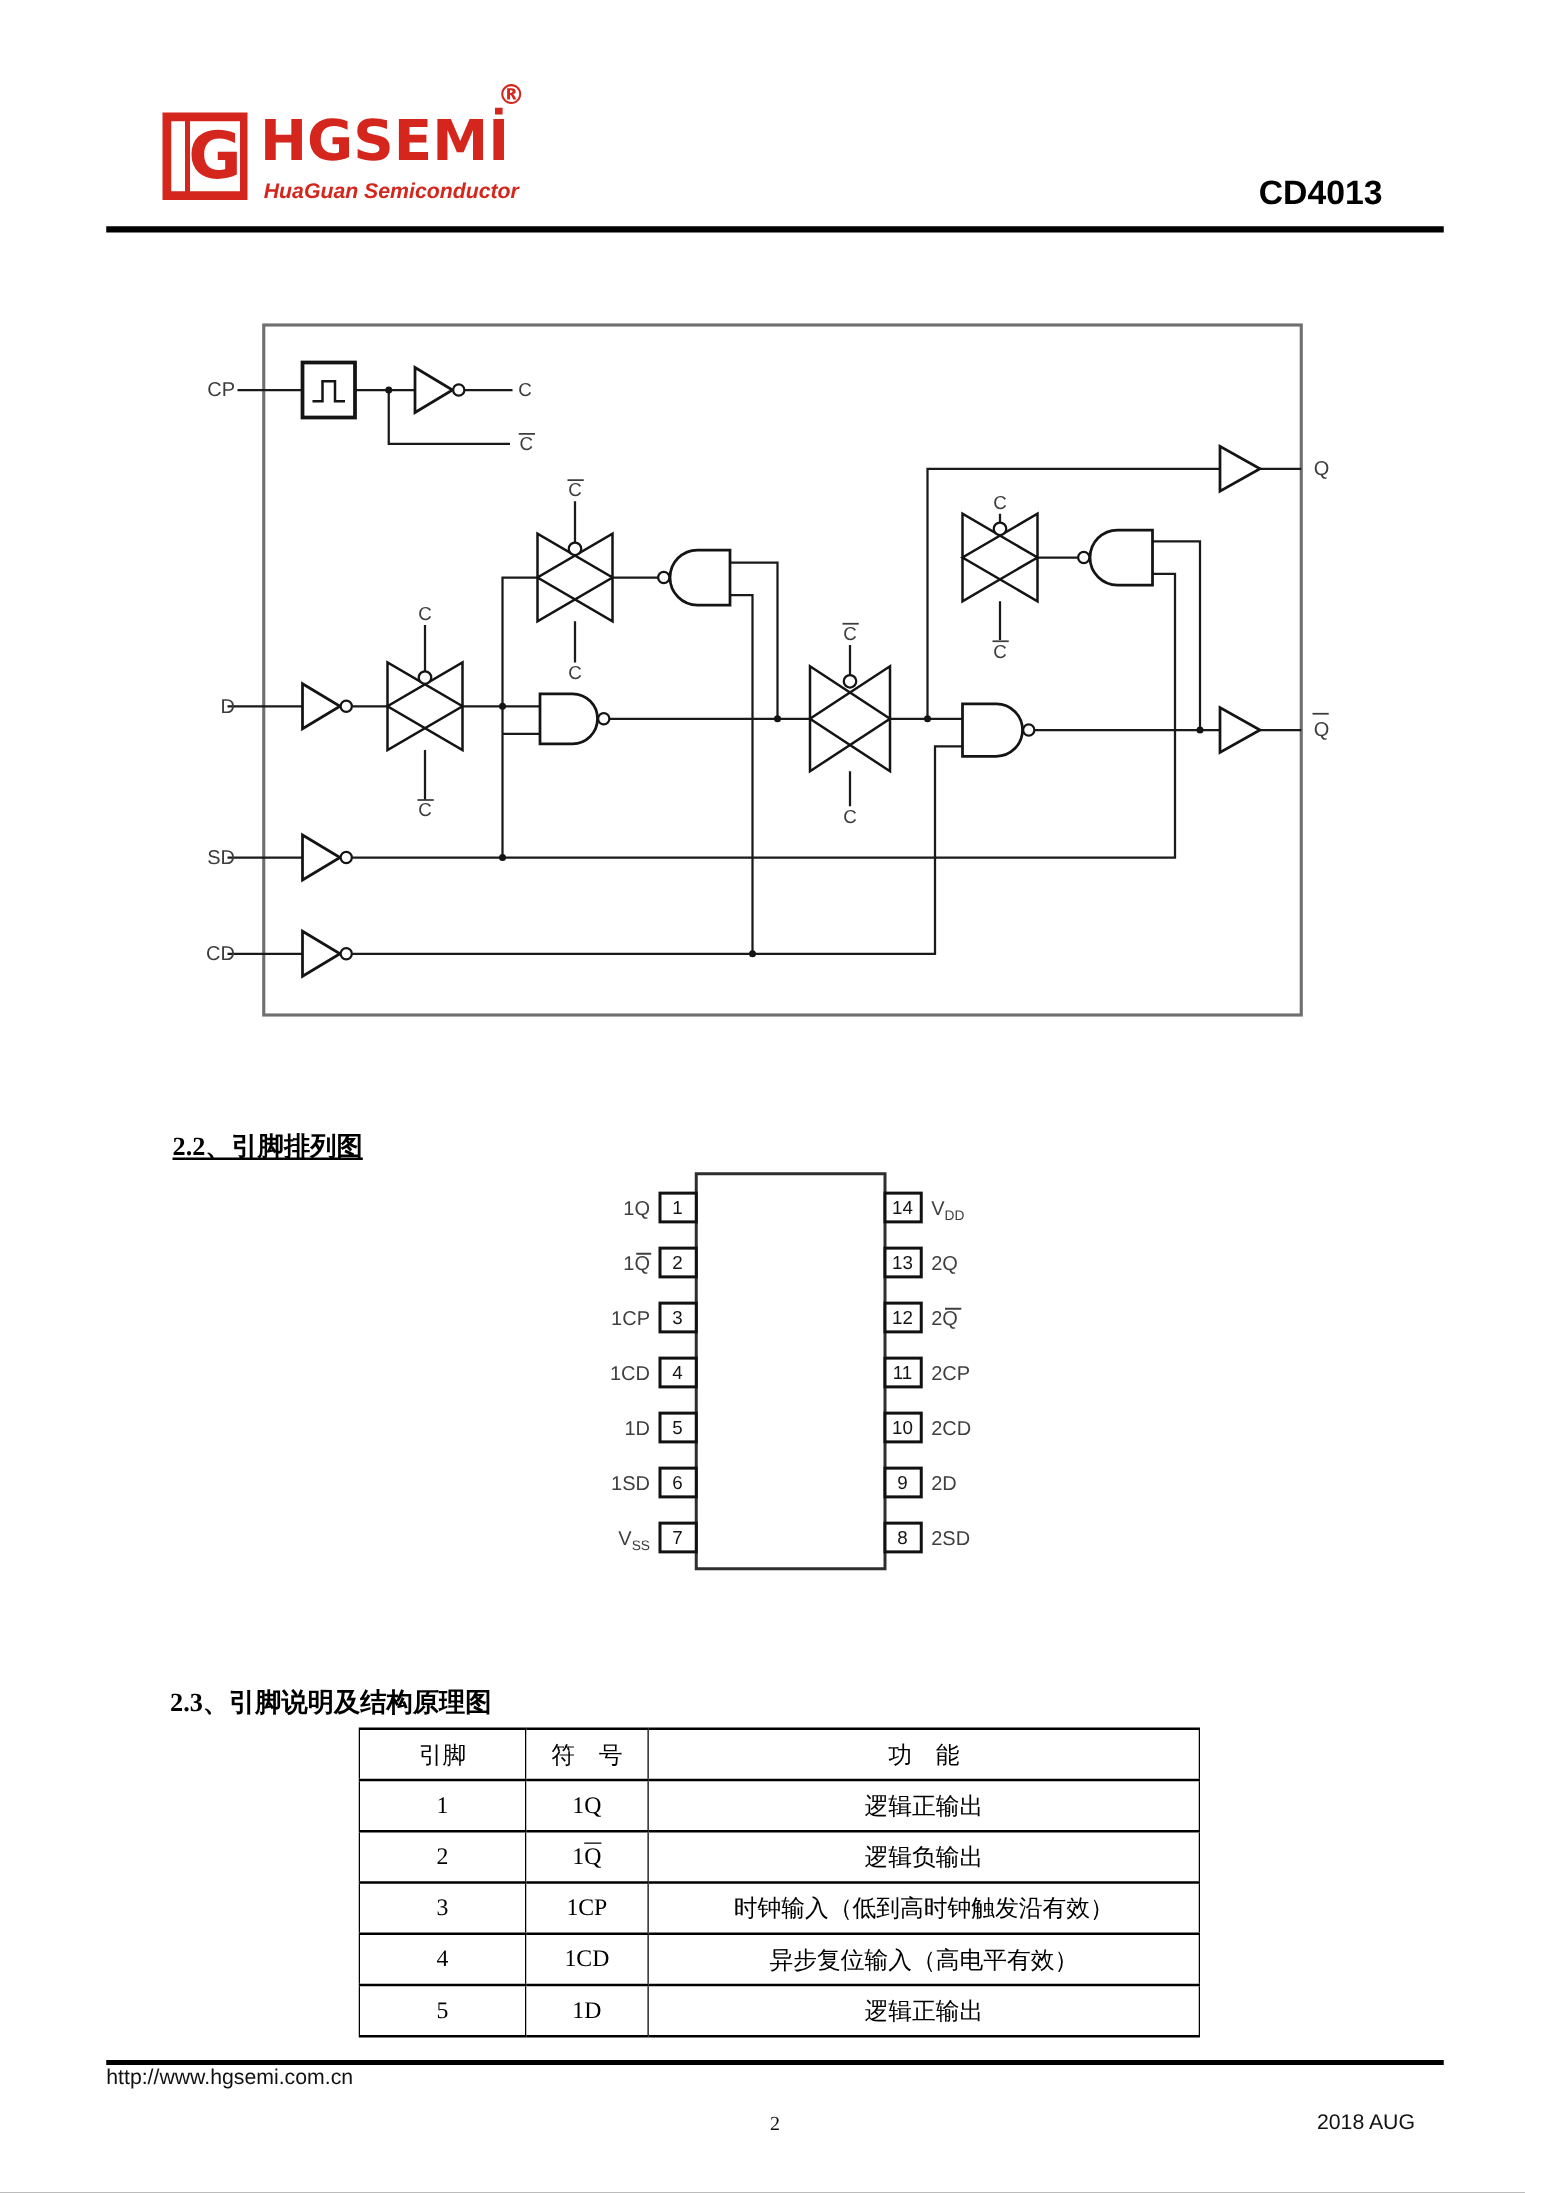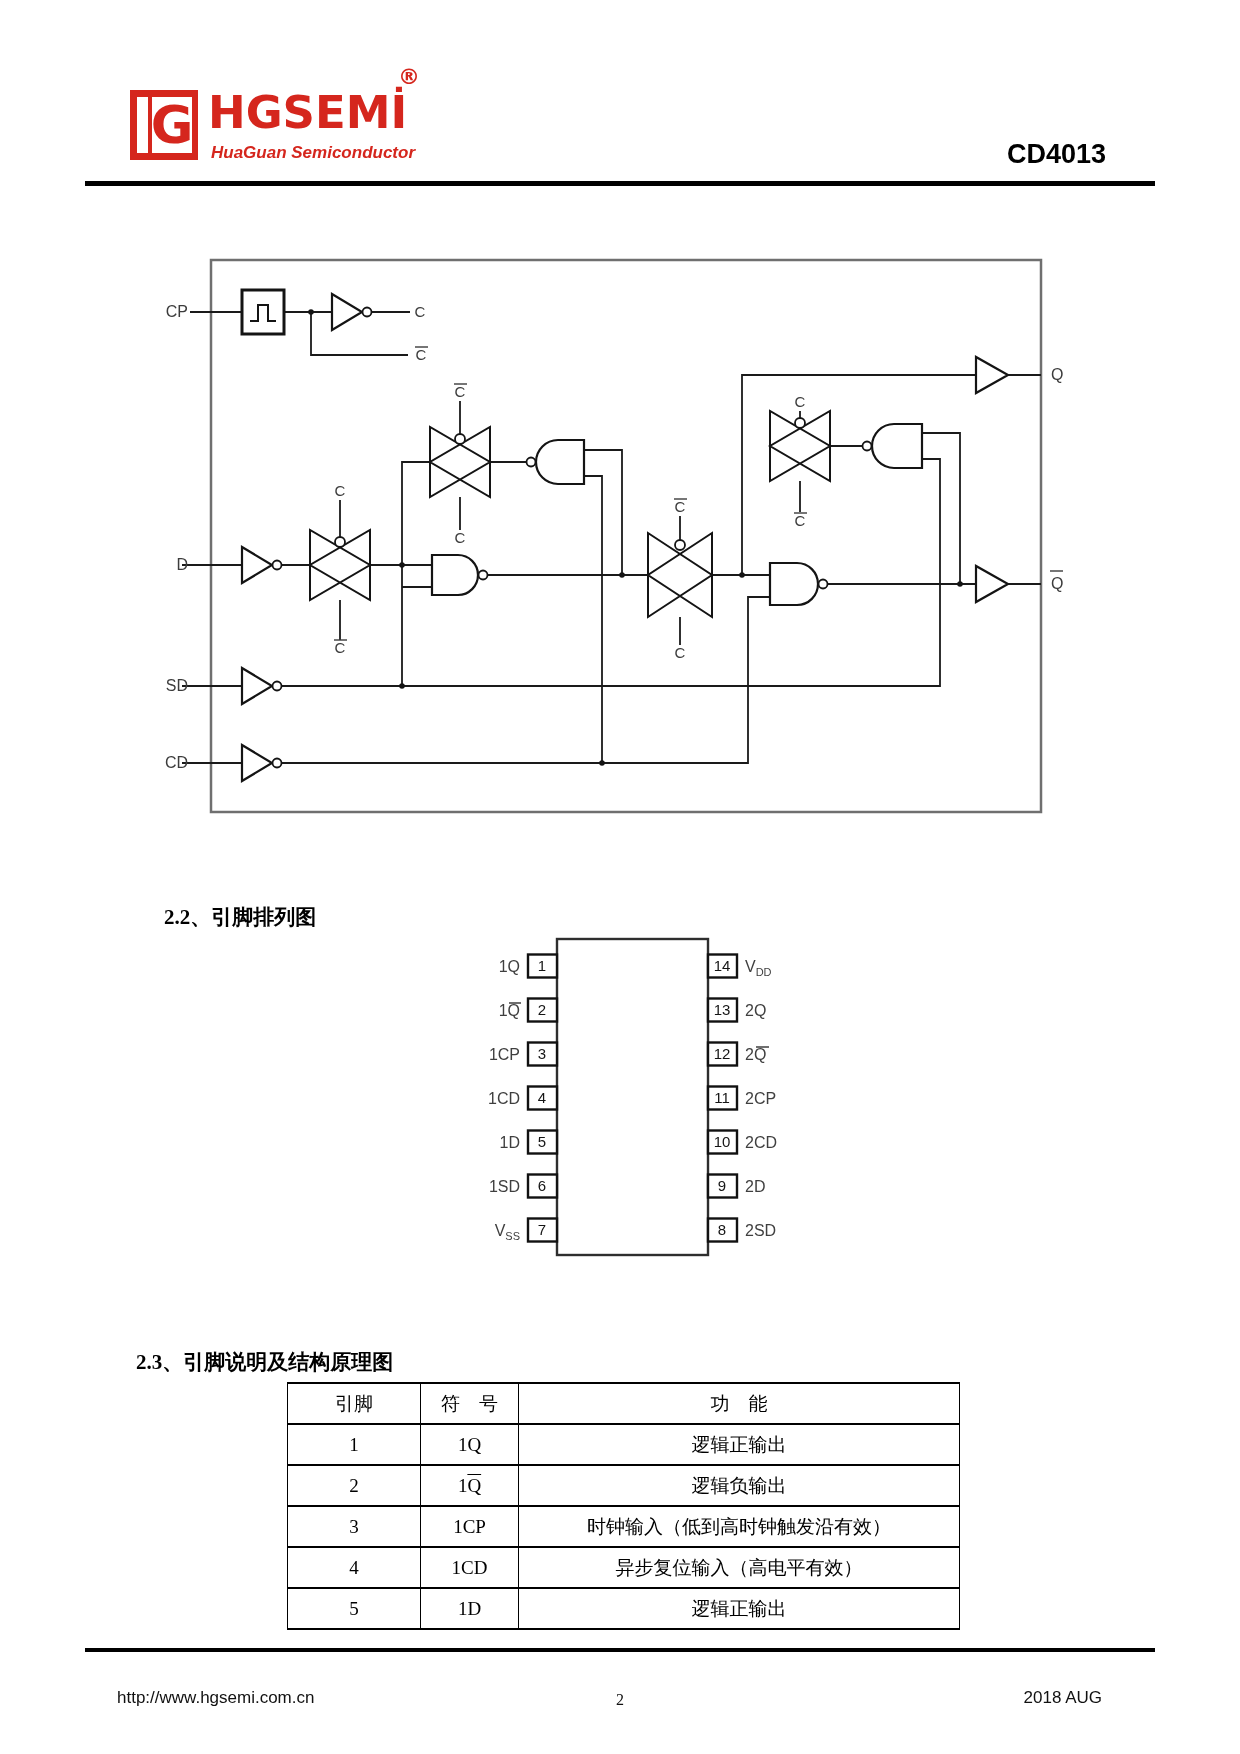--- a/index.html
+++ b/index.html
@@ -15,21 +15,21 @@
   .logo-g{color:#d5261d;font:900 52px/1 "DejaVu Sans",sans-serif;}
   .brand{left:208px;top:88px;font:800 45px/1.1 "DejaVu Sans",sans-serif;color:#d5261d;letter-spacing:0px;}
   .brand-reg{left:398px;top:64px;font:700 22px "DejaVu Sans",sans-serif;color:#d5261d;}
   .tagline{left:211px;top:143px;font:italic 700 17px "Liberation Sans",sans-serif;color:#d5261d;}
   .part-number{left:1007px;top:139px;font:700 27px "Liberation Sans",sans-serif;color:#000;}
   .header-rule{left:85px;top:181px;width:1070px;height:5px;background:#000;}
 
   
   .fig2-caption{left:0;top:831px;width:1236px;text-align:center;font:20px "Liberation Serif",serif;color:#111;}
   .sec-heading{font:700 21px "Liberation Serif",serif;color:#000;}
-  .sec22{left:164px;top:903px;}
+  .sec22{left:138px;top:903px;text-decoration:underline;}
   .sec23{left:136px;top:1348px;}
   .fig3-caption{left:40px;top:1268px;width:1200px;text-align:center;font:20px "Liberation Serif",serif;color:#111;}
 
   
   svg text{font-family:"Liberation Sans","DejaVu Sans",sans-serif;}
   .sig-label{font-size:16px;fill:#3c3c3c;}
   .c-label{font-size:15px;fill:#3c3c3c;}
   .pin-num{font-size:15px;fill:#151515;}
   .pin-label{font-size:16px;fill:#3f3f3f;}
   .pin-sub{font-size:11px;fill:#3f3f3f;}
@@ -38,23 +38,23 @@
   .pin-table{left:287px;top:1382px;width:672px;border-collapse:collapse;table-layout:fixed;}
   .pin-table td,.pin-table th{border-top:2.2px solid #000;border-bottom:2.2px solid #000;
       border-left:1.6px solid #000;border-right:1.6px solid #000;
       height:39px;text-align:center;vertical-align:middle;
       font:19px "Liberation Serif",serif;font-weight:400;padding:0;}
   .col-pin{width:133px;} .col-sym{width:98px;} .col-fn{width:441px;}
   .ov{text-decoration:overline;}
 
   
   .footer-rule{left:85px;top:1648px;width:1070px;height:4px;background:#000;}
-  .footer-url{left:85px;top:1688px;font:17px "Liberation Sans",sans-serif;color:#111;margin-left:32px;}
+  .footer-url{left:85px;top:1652px;font:17px "Liberation Sans",sans-serif;color:#111;}
   .footer-page{left:0;top:1691px;width:1240px;text-align:center;font:16px "Liberation Serif",serif;color:#111;}
-  .footer-date{left:902px;top:1688px;width:200px;text-align:right;font:17px "Liberation Sans",sans-serif;color:#111;}
+  .footer-date{left:932px;top:1688px;width:200px;text-align:right;font:17px "Liberation Sans",sans-serif;color:#111;}
 </style>
 </head>
 <body>
 
 <div class="page">
 
   <div class="abs logo-box">
     <div class="logo-slot"></div>
     <div class="logo-gwrap">
       <span class="logo-g">G</span>

